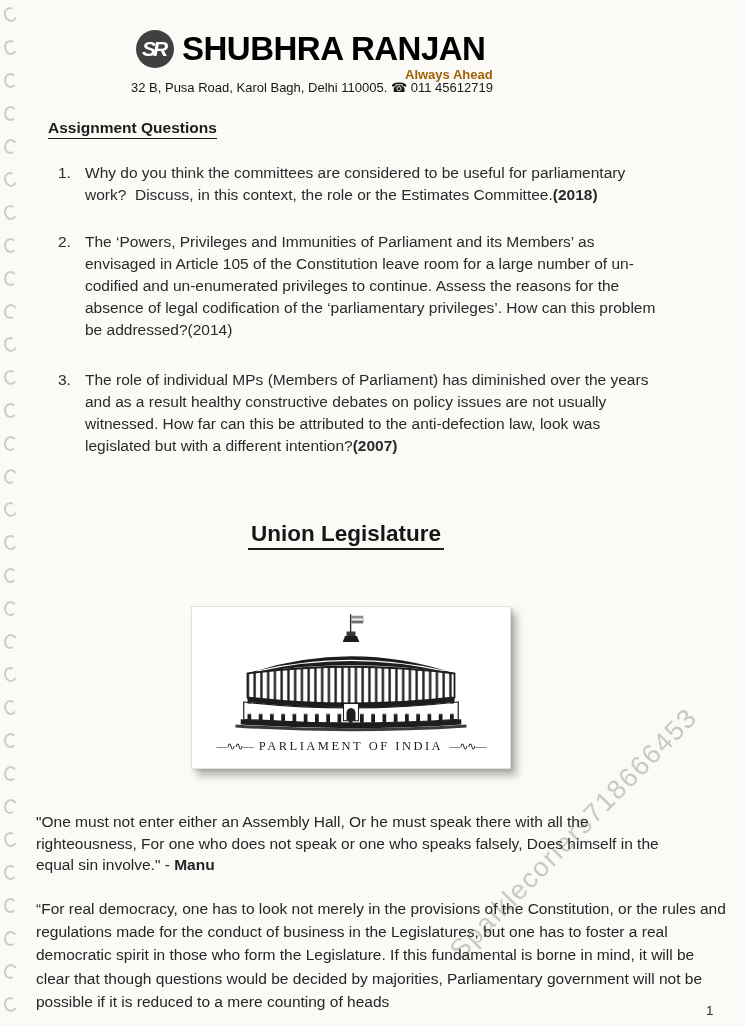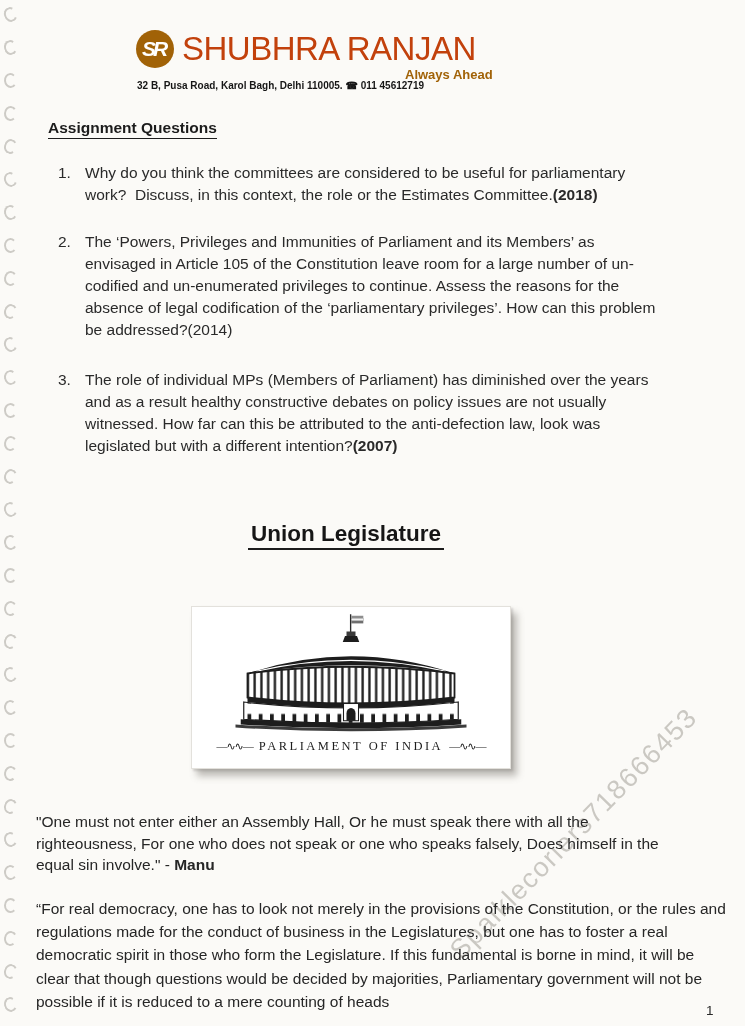--- a/index.html
+++ b/index.html
@@ -13,32 +13,32 @@
   .binding { position:absolute; left:0; top:0; width:28px; height:100%; z-index:2; }
   .hole {
     position:absolute; left:4px; width:13px; height:15px;
     border:2.5px solid #a9a69f; border-radius:50%;
     border-right-color:transparent; opacity:.55;
   }
   
   .header { position:absolute; left:128px; top:22px; width:400px; height:78px; }
   .logo {
     position:absolute; left:8px; top:8px; width:38px; height:38px;
-    background:#a16207; border-radius:50%;
+    background:#404040; border-radius:50%;
     display:flex; align-items:center; justify-content:center;
     color:#fff; font-weight:bold; font-style:italic;
     font-size:21px; letter-spacing:-3px; padding-right:3px;
   }
   .brand {
     position:absolute; left:54px; top:8px;
-    font-size:33px; font-weight:400; letter-spacing:-.5px; color:#c2410c;
+    font-size:33px; font-weight:700; letter-spacing:-.5px; color:#000000;
     white-space:nowrap;
   }
   .tagline { position:absolute; left:277px; top:45px; font-size:13px; font-weight:bold; color:#a16207; white-space:nowrap; }
-  .address { position:absolute; left:3px; top:58px; font-size:10px; font-weight:bold; color:#161616; white-space:nowrap;margin-left:6px; }
+  .address { position:absolute; left:3px; top:58px; font-size:13px; font-weight:normal; color:#161616; white-space:nowrap; }
   
   .assign-heading {
     position:absolute; left:48px; top:119px;
     font-size:15.5px; font-weight:bold; color:#1c1c1c;
     border-bottom:1.6px solid #1c1c1c; padding-bottom:1px;
   }
   .q { position:absolute; left:58px; width:600px; display:flex; }
   .q1 { top:162px; } .q2 { top:231px; } .q3 { top:369px; }
   .q-num { width:27px; flex:none; font-size:15.5px; line-height:22px; }
   .q-text { width:573px; font-size:15.5px; line-height:22px; white-space:pre-wrap; }

